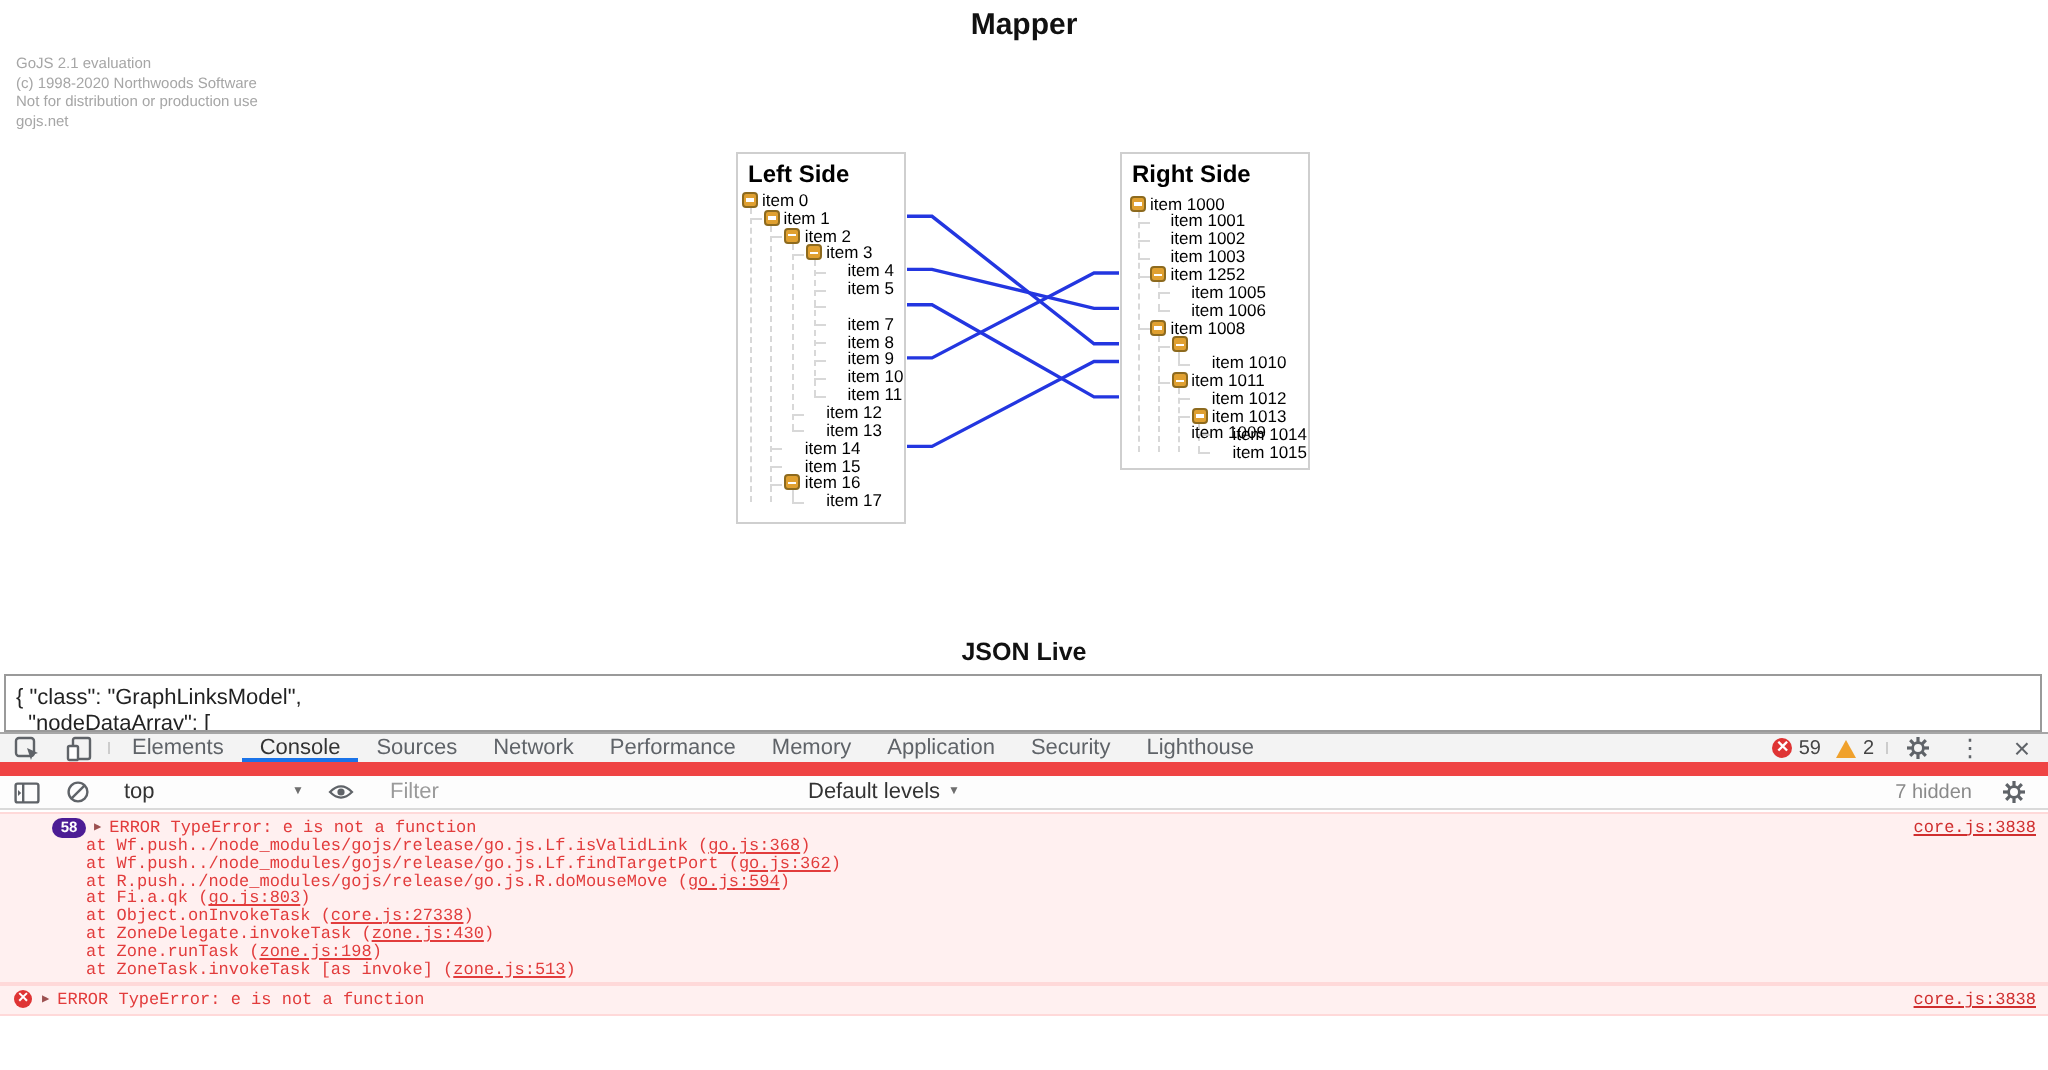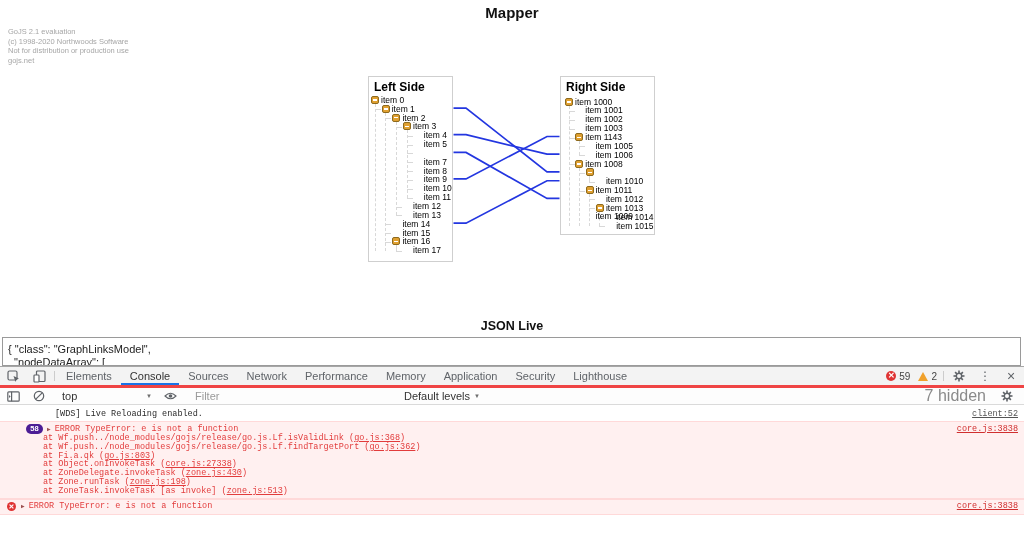--- a/index.html
+++ b/index.html
@@ -28,21 +28,21 @@
 
   .json-live-title { position:absolute; top:319px; left:0; width:100%; text-align:center;
     font-size:12.5px; font-weight:700; color:#111; }
   #json-editor { position:absolute; left:2px; top:337px; width:1019px; height:29px;
     border:1px solid #9a9a9a; background:#fff; font-size:11px; line-height:13px; color:#222;
     padding:5px 4px 0 5px; white-space:pre; overflow:hidden; }
 
   
   #devtools { position:absolute; left:0; top:366px; width:1024px; height:169px;
     border-top:1px solid #a6a6a6; background:#fff; }
-  .dt-tabbar { height:21px; background:#f3f3f3; border-bottom:3px solid #ef4444;
+  .dt-tabbar { height:21px; background:#f3f3f3; border-bottom:7px solid #ef4444;
     display:flex; align-items:stretch; }
   .dt-iconbtn { width:26px; display:flex; align-items:center; justify-content:center; }
   .dt-divider { width:1px; background:#ccc; margin:4px 2px; }
   .dt-tab { padding:0 9px; display:flex; align-items:center; font-size:11px; color:#5f6368; }
   .dt-tab.active { color:#333; border-bottom:2px solid #1a73e8; padding-top:2px; }
   .dt-tab-spacer { flex:1; }
   .dt-count { display:flex; align-items:center; font-size:10px; color:#454545; gap:3px; padding:0 4px; }
   .err-dot { width:10px; height:10px; border-radius:50%; background:#df3434; color:#fff;
     font-size:8px; line-height:10px; text-align:center; font-weight:700; }
   .warn-tri { width:0; height:0; border-left:5px solid transparent; border-right:5px solid transparent;
@@ -53,21 +53,21 @@
   .dt-filterbar { height:17px; background:#fdfdfd; border-bottom:1px solid #dadada;
     display:flex; align-items:center; font-size:11px; color:#333; }
   .ctx-select { width:100px; display:flex; align-items:center; padding:0 5px; color:#333; }
   .caret { font-size:6px; color:#6e6e6e; margin-left:auto; }
   .caret.inline { margin-left:4px; }
   .filter-input { flex:0 0 205px; border:none; outline:none; font-size:11px; color:#333;
     background:transparent; padding-left:7px; }
   .filter-input::placeholder { color:#9a9a9a; }
   .levels-select { display:flex; align-items:center; padding:0 6px; }
   .fb-spacer { flex:1; }
-  .hidden-label { color:#8a8a8a; font-size:16px; padding-right:8px; }
+  .hidden-label { color:#8a8a8a; font-size:10px; padding-right:8px; }
 
   .console-area { position:absolute; left:0; top:39px; right:0; bottom:0; overflow:hidden;
     font-family:"Liberation Mono", monospace; font-size:8.5px; }
   .log-row { height:15px; display:flex; align-items:center; padding-left:55px; padding-right:6px;
     color:#2a2a2a; background:#fff; }
   .src-link { margin-left:auto; text-decoration:underline; color:#555; }
   .err-block { background:#fff0f0; border-top:1px solid #ffd9d9; border-bottom:1px solid #ffd9d9;
     padding:1px 6px 2px 0; color:#e23c3c; }
   .err-head { display:flex; align-items:center; height:11px; }
   .err-badge { margin-left:26px; margin-right:4px; min-width:17px; height:10px; border-radius:5px;
@@ -230,21 +230,21 @@
         <div class="tree-row" style="top: 38.3px; left: 0px;">
           <span style="position: absolute; left: 24.3px; top: 0px;">item 1002</span>
         </div>
         <div class="tree-row" style="top: 47.15px; left: 0px;">
           <span style="position: absolute; left: 24.3px; top: 0px;">item 1003</span>
         </div>
         <div class="tree-row" style="top: 56px; left: 0px;">
           <span class="exp-box" style="left: 14.3px; background: rgb(224, 160, 48); border-color: rgb(141, 106, 30);">
             <span class="minus"></span>
           </span>
-          <span style="position: absolute; left: 24.3px; top: 0px;">item 1143</span>
+          <span style="position: absolute; left: 24.3px; top: 0px;">item 1252</span>
         </div>
         <div class="tree-row" style="top: 64.85px; left: 0px;">
           <span style="position: absolute; left: 34.6px; top: 0px;">item 1005</span>
         </div>
         <div class="tree-row" style="top: 73.7px; left: 0px;">
           <span style="position: absolute; left: 34.6px; top: 0px;">item 1006</span>
         </div>
         <div class="tree-row" style="top: 82.55px; left: 0px;">
           <span class="exp-box" style="left: 14.3px; background: rgb(224, 160, 48); border-color: rgb(141, 106, 30);">
             <span class="minus"></span>
@@ -401,34 +401,31 @@
               <line x1="8.1" y1="8.1" x2="9.9" y2="9.9"></line>
               <line x1="2.1" y1="9.9" x2="3.9" y2="8.1"></line>
               <line x1="8.1" y1="3.9" x2="9.9" y2="2.1"></line>
             </g>
             <circle cx="6" cy="6" r="2.7" fill="#fdfdfd" stroke="#5f6368" stroke-width="1.4"></circle>
           </svg>
       </div>
     </div>
 
     <div class="console-area">
-      <div class="log-row">
-        <span>[WDS] Live Reloading enabled.</span>
-        <span class="src-link">client:52</span>
-      </div>
       <div id="error-blocks">
           <div class="err-block">
             <div class="err-head">
               <span class="err-badge">58</span>
               <span class="err-arrow">▶</span>
               <span class="err-msg">ERROR TypeError: e is not a function</span>
               <span class="err-src">core.js:3838</span>
             </div>
             <div class="stack-line">at Wf.push../node_modules/gojs/release/go.js.Lf.isValidLink (<u>go.js:368</u>)</div>
             <div class="stack-line">at Wf.push../node_modules/gojs/release/go.js.Lf.findTargetPort (<u>go.js:362</u>)</div>
+            <div class="stack-line">at R.push../node_modules/gojs/release/go.js.R.doMouseMove (<u>go.js:594</u>)</div>
             <div class="stack-line">at Fi.a.qk (<u>go.js:803</u>)</div>
             <div class="stack-line">at Object.onInvokeTask (<u>core.js:27338</u>)</div>
             <div class="stack-line">at ZoneDelegate.invokeTask (<u>zone.js:430</u>)</div>
             <div class="stack-line">at Zone.runTask (<u>zone.js:198</u>)</div>
             <div class="stack-line">at ZoneTask.invokeTask [as invoke] (<u>zone.js:513</u>)</div>
           </div>
           <div class="err-block">
             <div class="err-head">
               <span class="err-circle">✕</span>
               <span class="err-arrow">▶</span>

